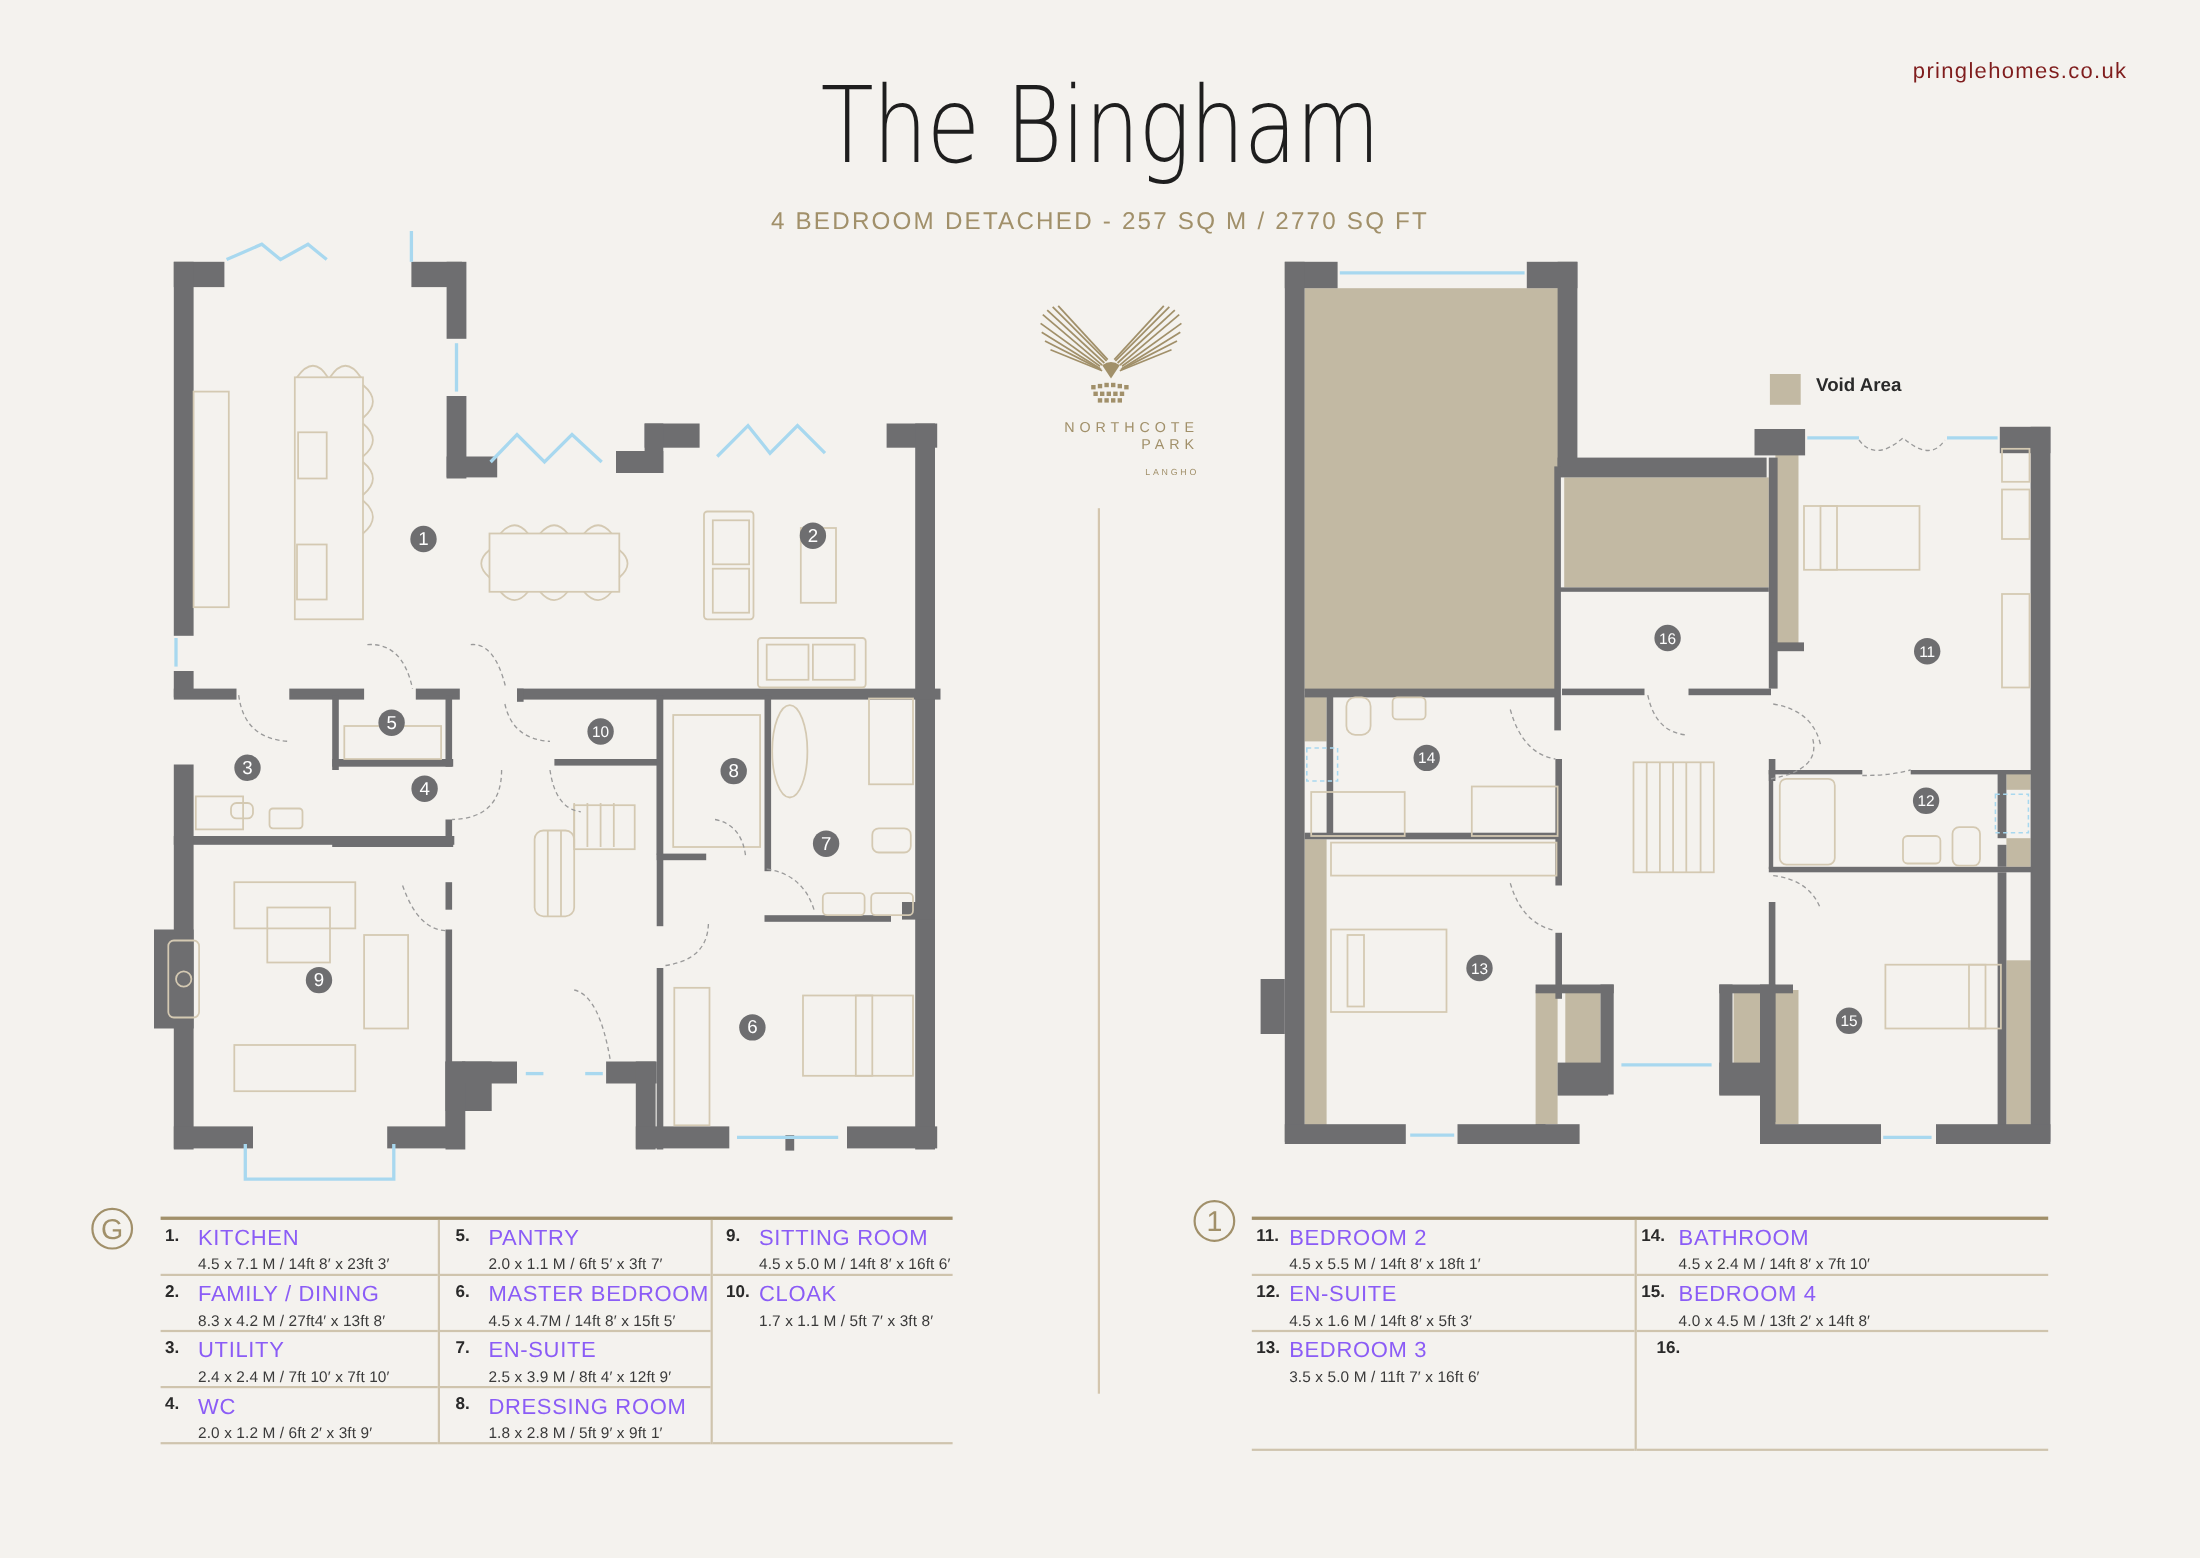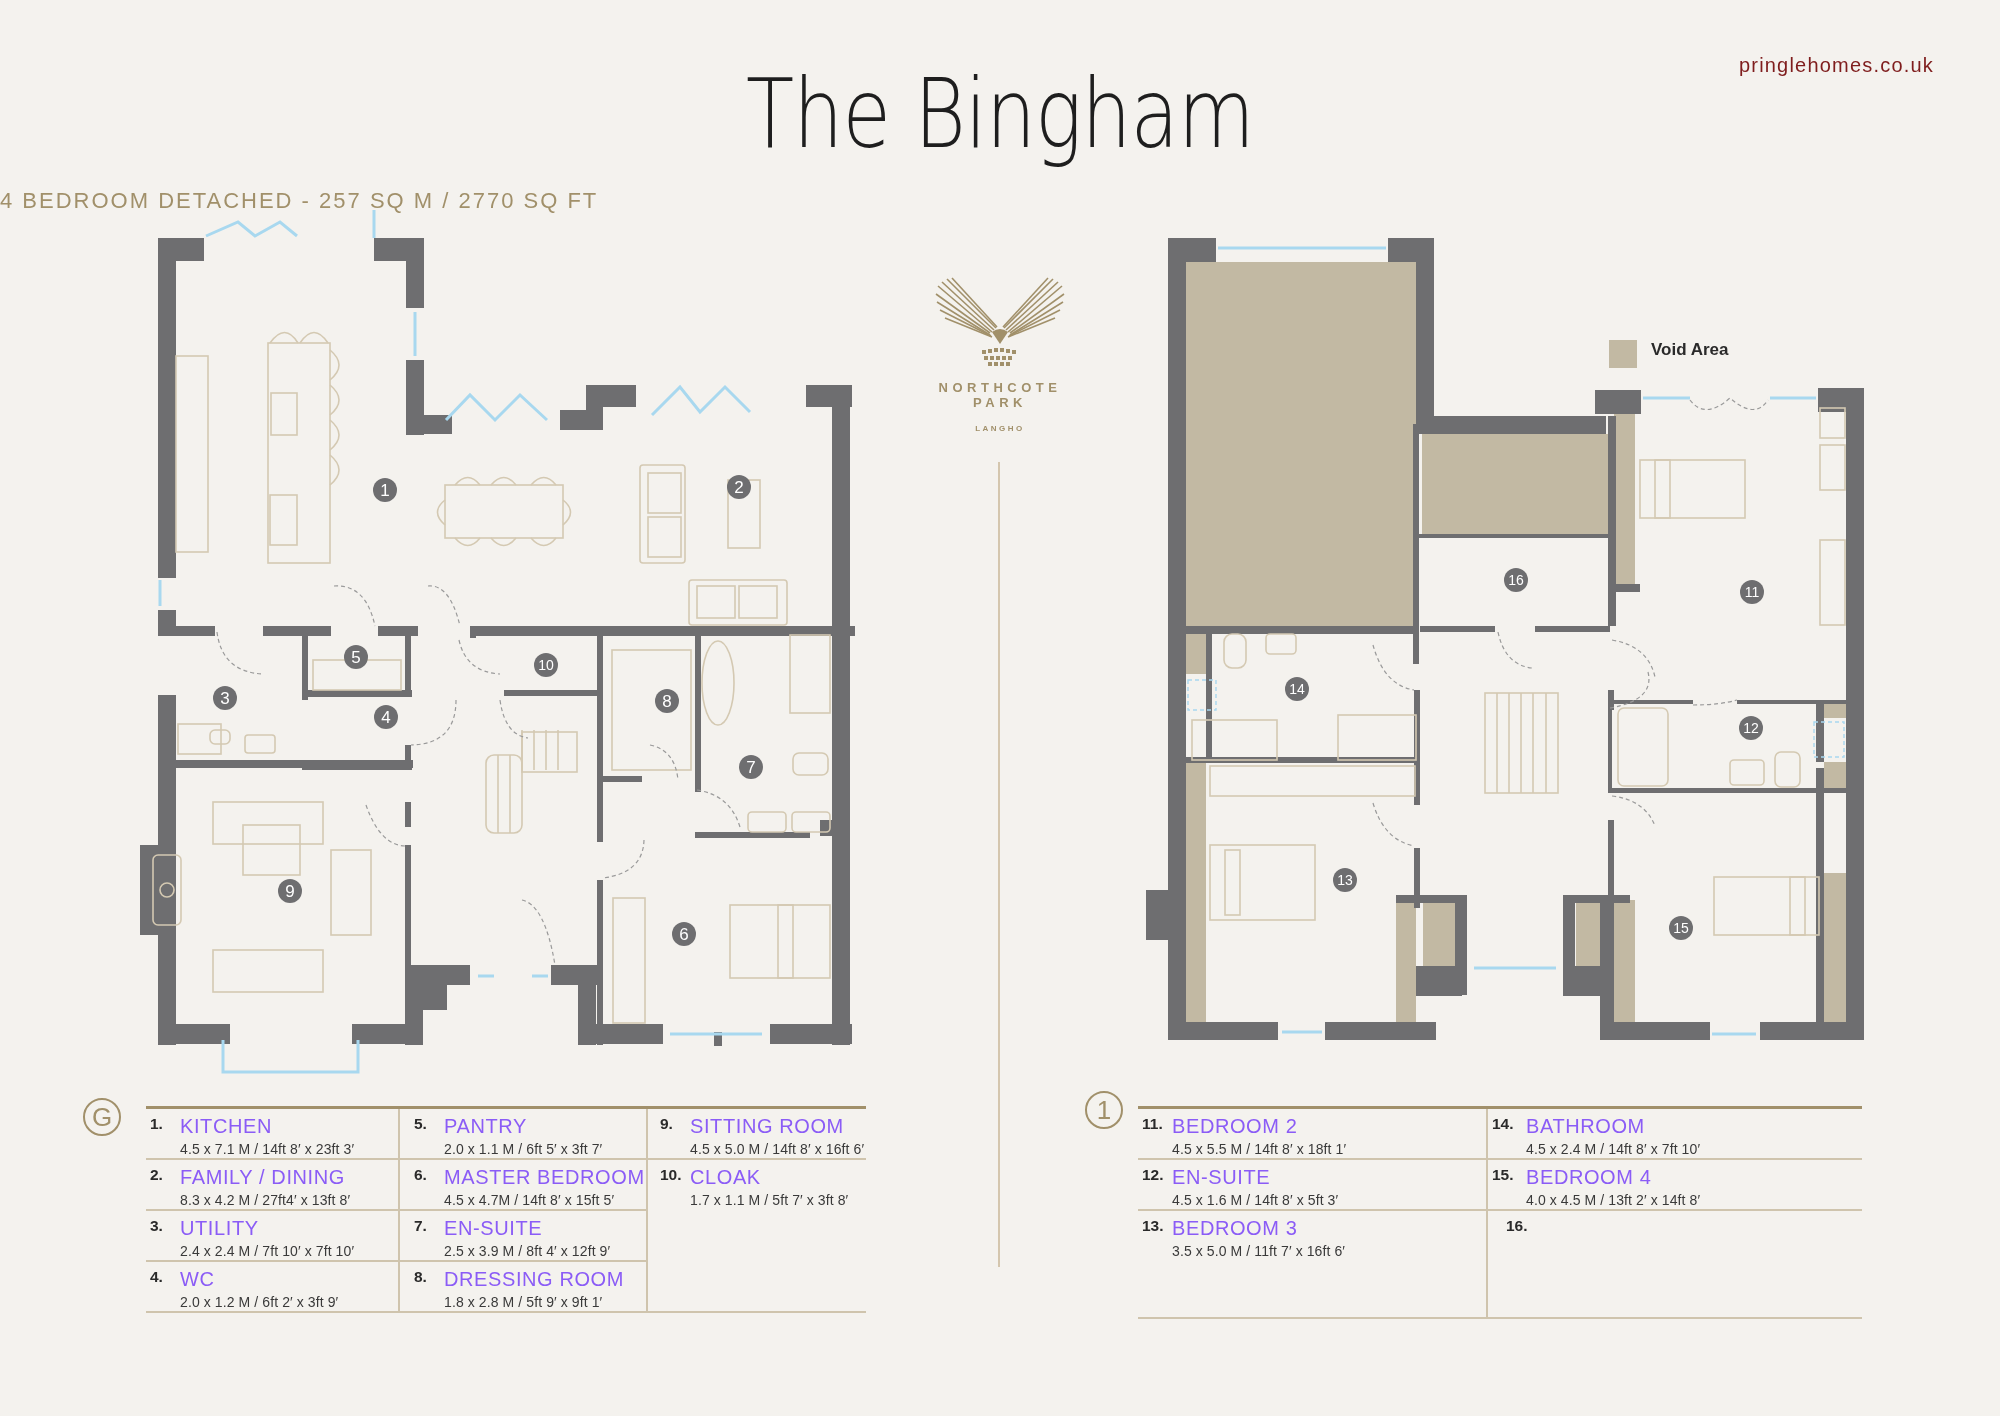--- a/index.html
+++ b/index.html
@@ -15,23 +15,23 @@
     font-size: 20px; letter-spacing: 1.2px; color: #7f1d1d; text-align: right;
   }
   .title {
     position: absolute; left: 0; width: 2000px; top: 58px;
     text-align: center; font-size: 96px; font-weight: 300;
     font-family: "DejaVu Sans", sans-serif; letter-spacing: -1px;
     color: #1e1e1e; transform: scaleX(0.82); transform-origin: 1000px 0;
   }
   .subtitle {
     position: absolute; left: 0; width: 2000px; top: 188px;
-    font-size: 22px; letter-spacing: 2px; color: #a1906a;
-  }
-  .logo { position: absolute; left: 910px; top: 270px; width: 180px; text-align: center; font-weight: bold; }
+    text-align: center; font-size: 22px; letter-spacing: 2px; color: #a1906a;
+  }
+  .logo { position: absolute; left: 910px; top: 270px; width: 180px; text-align: right; }
   .logo-name { font-size: 13px; letter-spacing: 4.5px; color: #a1906a; margin-top: 6px; }
   .logo-place { font-size: 8px; letter-spacing: 2.5px; color: #a1906a; margin-top: 14px; }
   .divider {
     position: absolute; left: 998px; top: 462px; width: 2px; height: 805px;
     background: #d4c6ae;
   }
   .plan { position: absolute; }
   .legend {
     position: absolute; left: 1609px; top: 340px;
     display: flex; gap: 14px;

